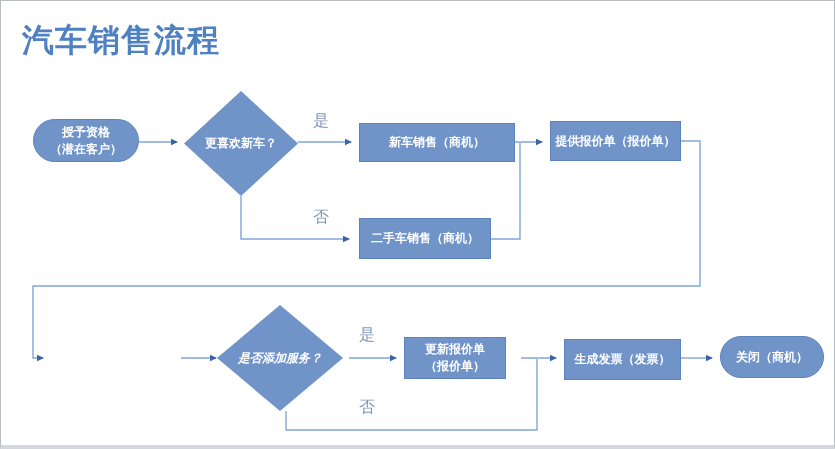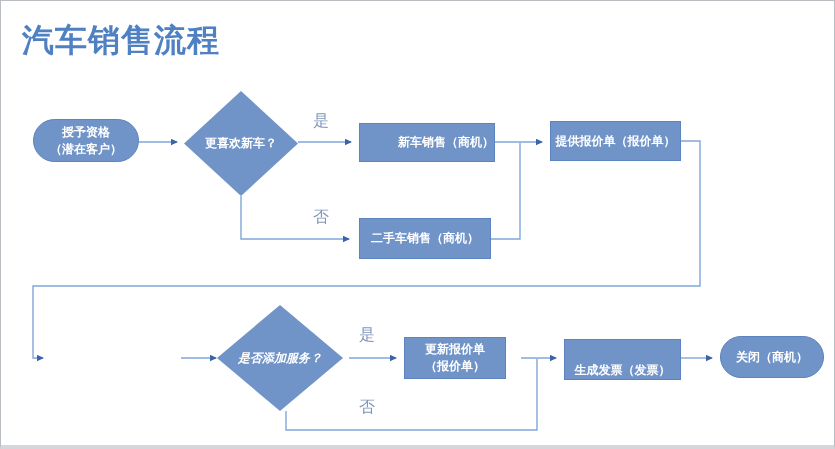--- a/index.html
+++ b/index.html
@@ -71,21 +71,21 @@
     <span class="node-label">更喜欢新车？</span>
   </div>
 
   <div class="node stadium" style="left:32px;top:118px;width:106px;height:43px;">
     <span class="node-label">授予资格</span>
     <span class="node-label">（潜在客户）</span>
   </div>
 
   <span class="edge-label" style="left:312px;top:110px;">是</span>
 
-  <div class="node" style="left:358px;top:122px;width:136px;height:39px;align-items:flex-end;">
+  <div class="node" style="left:358px;top:122px;width:156px;height:39px;">
     <span class="node-label">新车销售（商机）</span>
   </div>
 
   <div class="node" style="left:549px;top:120px;width:131px;height:40px;">
     <span class="node-label">提供报价单（报价单）</span>
   </div>
 
   <span class="edge-label" style="left:312px;top:206px;">否</span>
 
   <div class="node" style="left:358px;top:217px;width:132px;height:41px;">
@@ -100,21 +100,21 @@
 
   <span class="edge-label" style="left:358px;top:324px;">是</span>
 
   <div class="node" style="left:403px;top:336px;width:102px;height:42px;">
     <span class="node-label">更新报价单</span>
     <span class="node-label">（报价单）</span>
   </div>
 
   <span class="edge-label" style="left:358px;top:396px;">否</span>
 
-  <div class="node" style="left:563px;top:338px;width:117px;height:41px;justify-content:flex-end;">
+  <div class="node" style="left:563px;top:338px;width:117px;height:41px;">
     <span class="node-label">生成发票（发票）</span>
   </div>
 
   <div class="node stadium" style="left:719px;top:335px;width:104px;height:42px;">
     <span class="node-label">关闭（商机）</span>
   </div>
 
 </div>
 
 </body></html>

